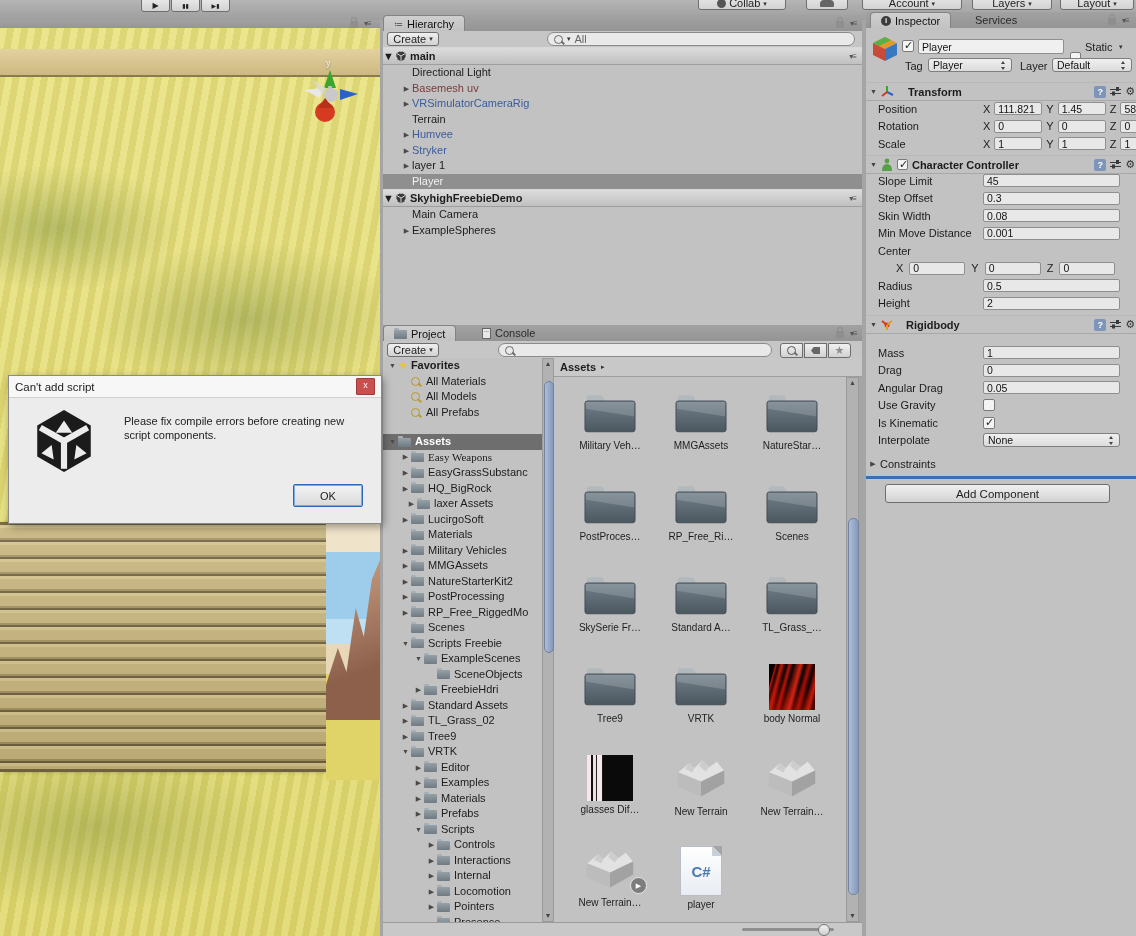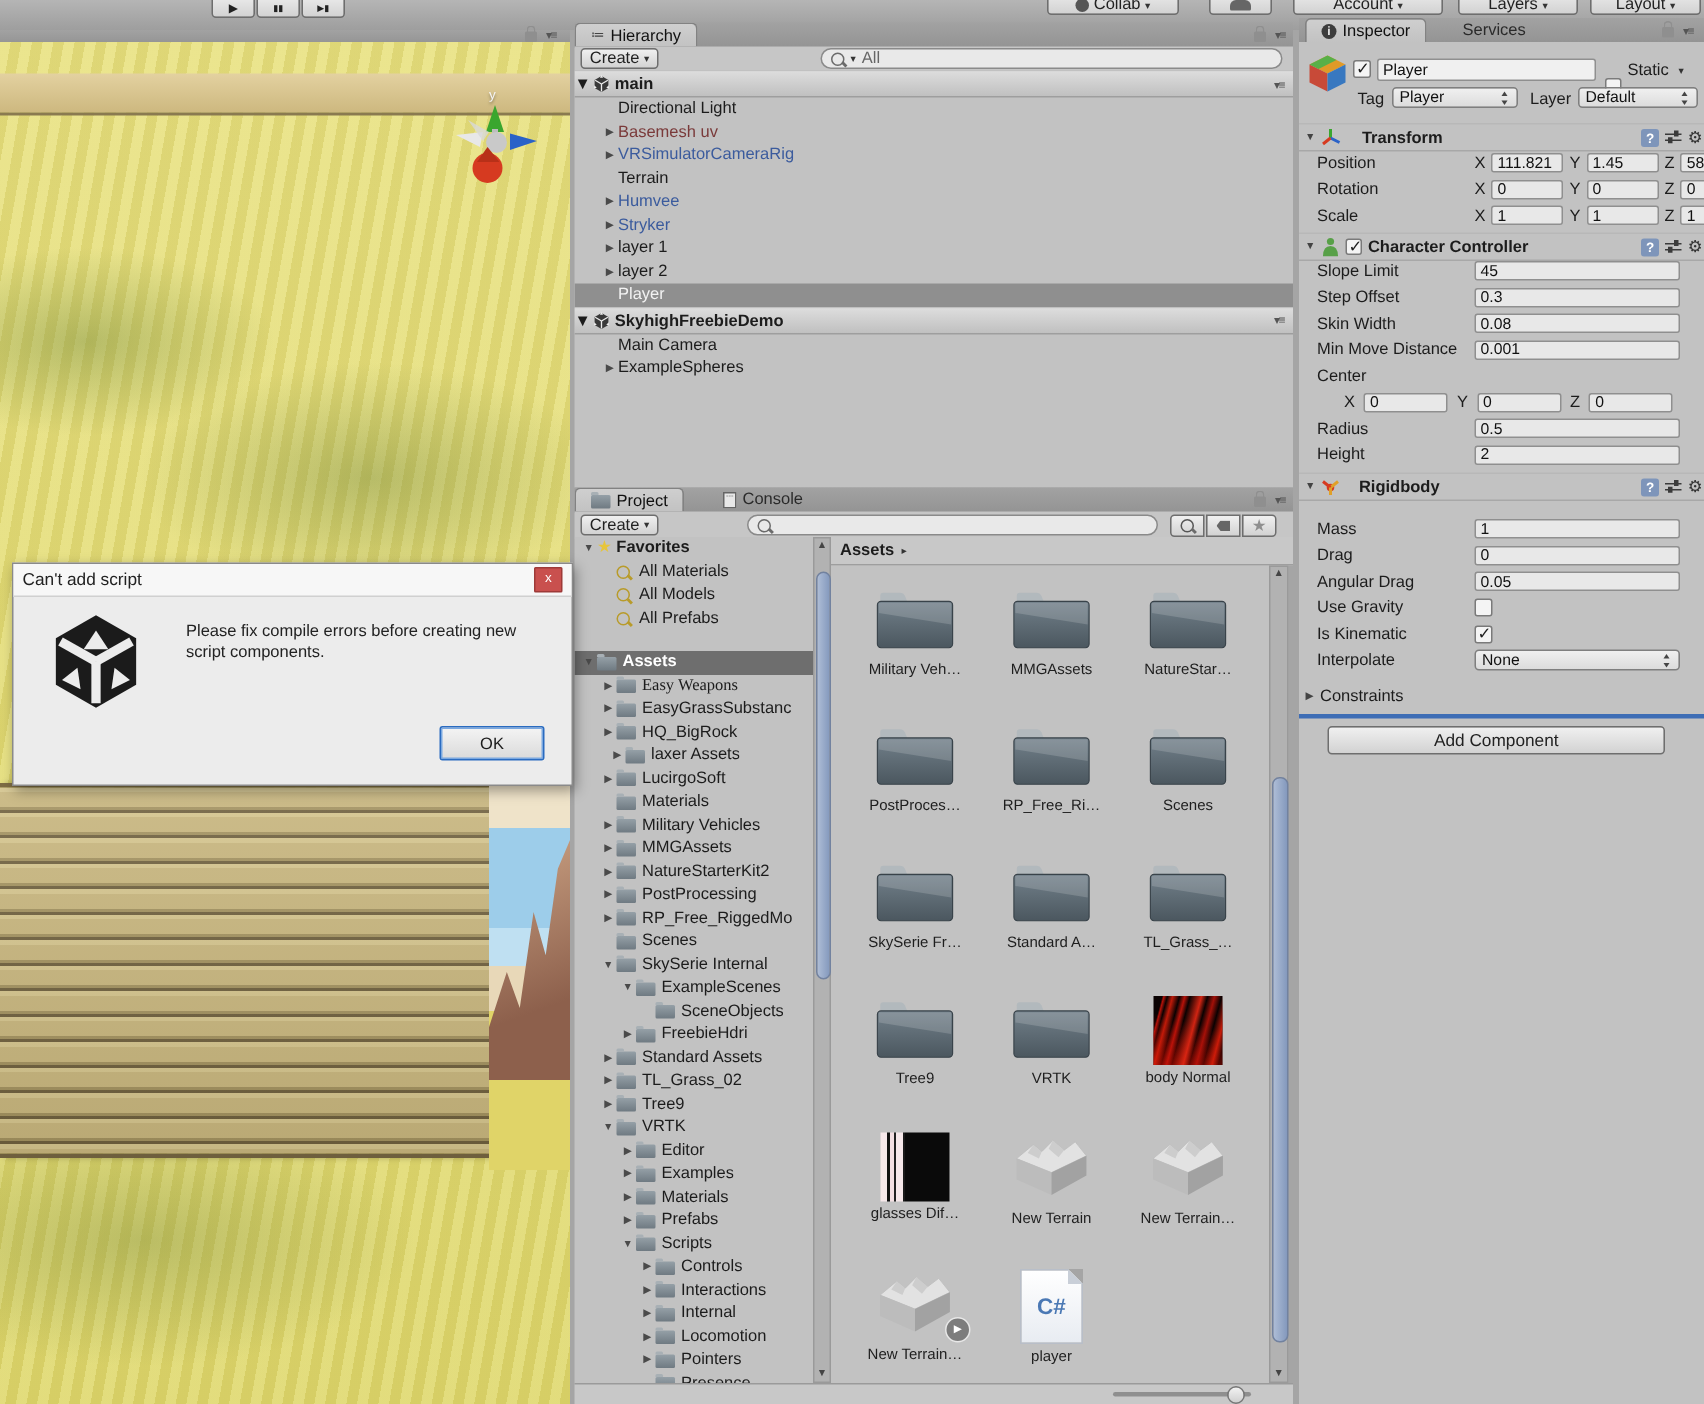--- a/index.html
+++ b/index.html
@@ -245,24 +245,20 @@
         <span class="lbl prefab">Humvee</span>
       </div>
       <div class="row" style="padding-left: 18px;">
         <span class="arr">▶</span>
         <span class="lbl prefab">Stryker</span>
       </div>
       <div class="row" style="padding-left: 18px;">
         <span class="arr">▶</span>
         <span class="lbl">layer 1</span>
       </div>
-      <div class="row" style="padding-left: 18px;">
-        <span class="arr">▶</span>
-        <span class="lbl">layer 2</span>
-      </div>
       <div class="row hier-sel" style="padding-left: 18px;">
         <span class="arr"></span>
         <span class="lbl">Player</span>
       </div>
       <div class="scenehdr">
         <span class="arr">▼</span>
         <span style="display: inline-flex; margin: 0px 3px 0px 1px;">
           <svg width="12" height="12" viewBox="0 0 64 68">
             <polygon points="32,4 58,19 58,49 32,64 6,49 6,19" fill="#3a3a3a"></polygon>
             <g stroke="#ececec" stroke-width="5" fill="none">
@@ -402,21 +398,21 @@
         <span class="lbl">RP_Free_RiggedMo</span>
       </div>
       <div class="row" style="padding-left: 17px;">
         <span class="arr"></span>
         <span class="mini-folder"></span>
         <span class="lbl">Scenes</span>
       </div>
       <div class="row" style="padding-left: 17px;">
         <span class="arr">▼</span>
         <span class="mini-folder"></span>
-        <span class="lbl">SkySerie Internal</span>
+        <span class="lbl">Scripts Freebie</span>
       </div>
       <div class="row" style="padding-left: 30px;">
         <span class="arr">▼</span>
         <span class="mini-folder"></span>
         <span class="lbl">ExampleScenes</span>
       </div>
       <div class="row" style="padding-left: 43px;">
         <span class="arr"></span>
         <span class="mini-folder"></span>
         <span class="lbl">SceneObjects</span>

